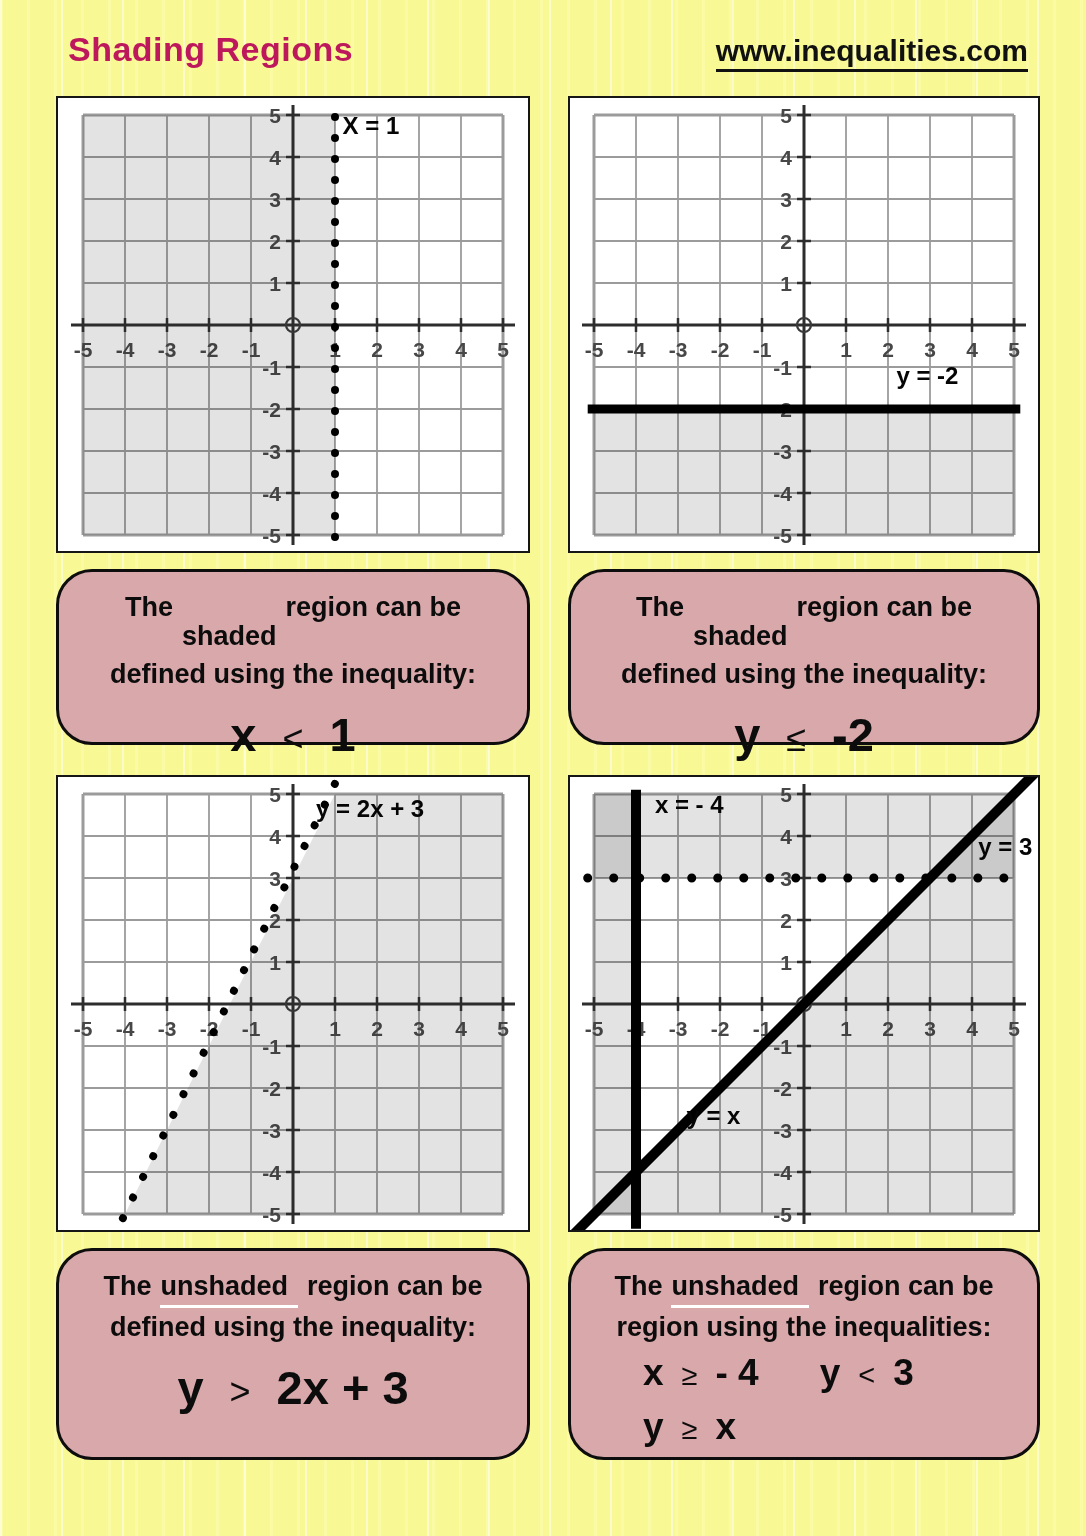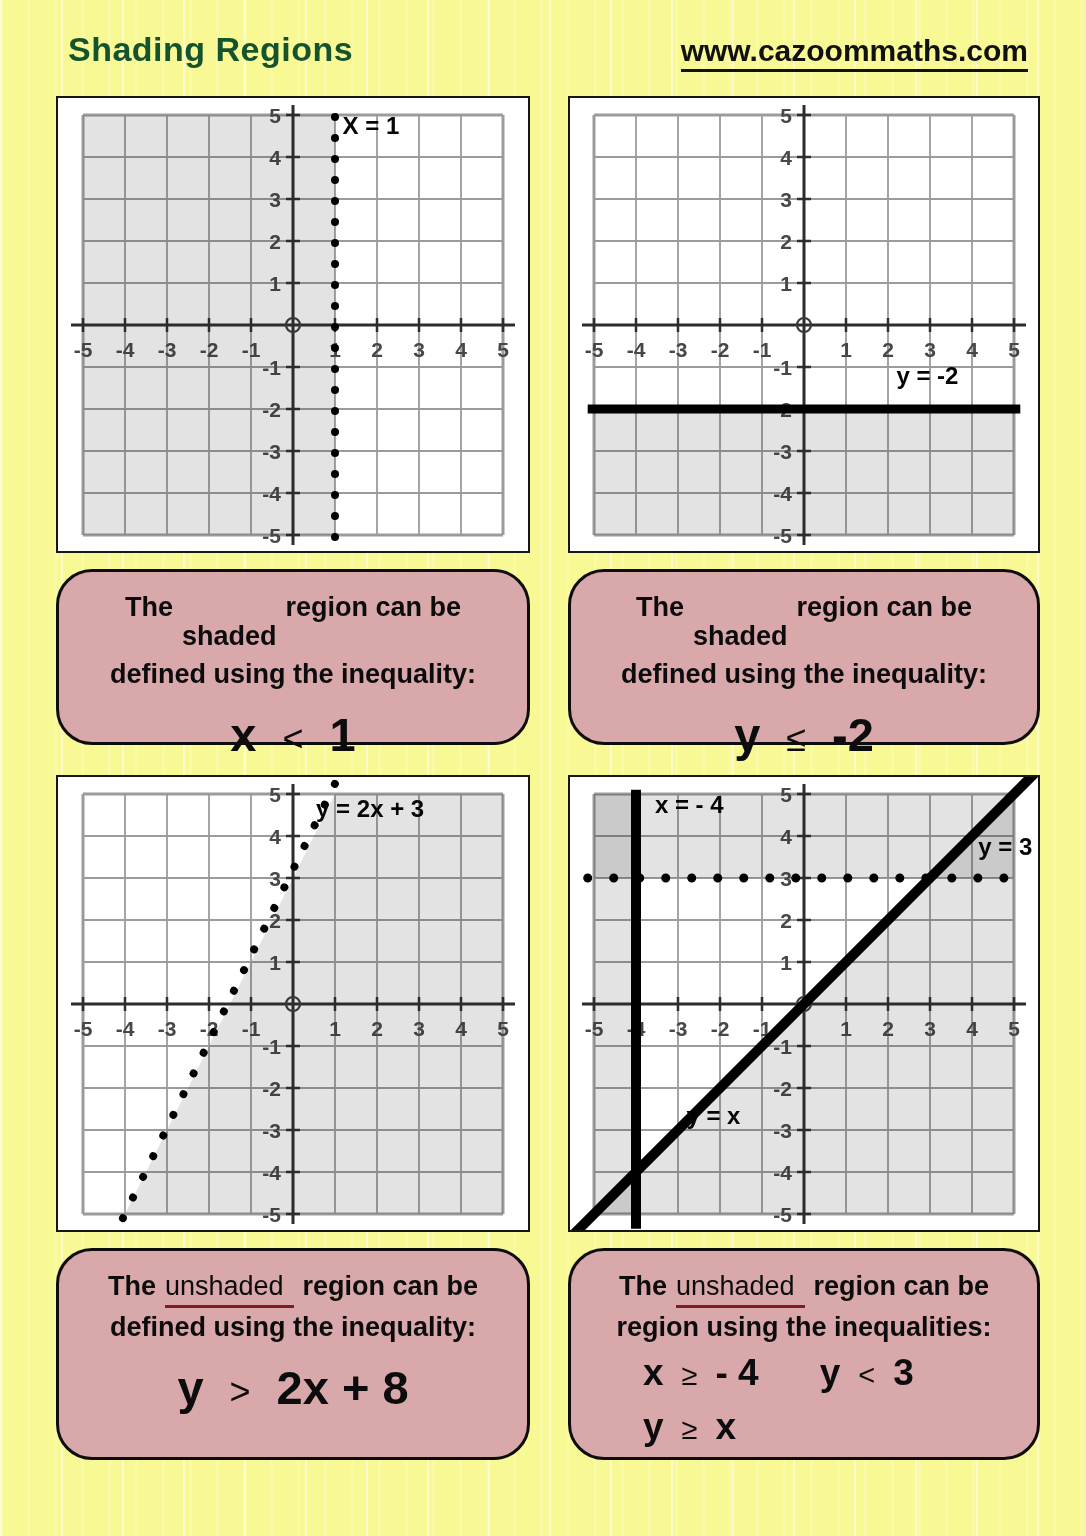--- a/index.html
+++ b/index.html
@@ -7,56 +7,56 @@
     width:1086px;height:1536px;
     background-color:#f8f894;
     background-image:
       repeating-linear-gradient(90deg, rgba(255,255,255,0.5) 0 2px, rgba(255,255,255,0) 2px 61px),
       repeating-linear-gradient(90deg, #fbfba6 0 3px, rgba(0,0,0,0) 3px 27px);
     font-family:"Liberation Sans", sans-serif;
     box-sizing:border-box;
   }
   .sheet{padding:30px 46px 0 56px;}
   header{display:flex;justify-content:space-between;align-items:baseline;padding:0 12px 0 12px;margin-bottom:24px;}
-  .title{font-size:34px;font-weight:800;color:#14532d;letter-spacing:0.5px;margin:0;}
+  .title{font-size:34px;font-weight:800;color:#be185d;letter-spacing:0.5px;margin:0;}
   .url{font-size:30px;font-weight:800;color:#111;border-bottom:3px solid #111;padding-bottom:1px;}
   .grid{display:grid;grid-template-columns:474px 472px;column-gap:38px;row-gap:16px;}
   .panel{
     height:457px;background:#fff;border:2px solid #161616;
     display:flex;align-items:center;justify-content:center;overflow:hidden;
     box-sizing:border-box;
   }
   .mt{margin-top:14px;}
   svg{overflow:visible;}
   .tick{font:700 21px "Liberation Sans", sans-serif;fill:#474747;}
   .eq{font:700 24px "Liberation Sans", sans-serif;fill:#050505;}
   .caption{
     background:#d9a8ab;border:3px solid #0d0d0d;border-radius:36px;
     text-align:right;box-sizing:border-box;padding-top:16px;color:#0c0c0c;
   }
   .cap-r1{height:176px;}
   .cap-r2{height:212px;}
   .cap-line{display:flex;justify-content:center;gap:9px;font-size:27px;font-weight:700;line-height:38px;}
   .cap-word{font-weight:800;margin-top:29px;}
-  .cap-underline{font-weight:400;border-bottom:3px solid #7f1d1d;padding-right:10px;}
+  .cap-underline{font-weight:700;border-bottom:3px solid #ffffff;padding-right:10px;}
   .ineq-center{display:flex;justify-content:center;align-items:baseline;margin-top:14px;}
   .ineq-grid{display:grid;grid-template-columns:46% 54%;justify-items:start;padding:4px 10px 0 72px;row-gap:12px;margin-top:2px;}
   .ineq{display:flex;align-items:baseline;}
   .lg .big{font-size:47px;font-weight:700;}
   .lg .op{font-size:36px;font-weight:400;margin:0 26px;}
   .sm .big{font-size:37px;font-weight:700;}
   .sm .op{font-size:29px;font-weight:400;margin:0 18px;}
 </style>
 </head>
 <body>
 
 <div class="sheet">
   <header>
     <h1 class="title">Shading Regions</h1>
-    <span class="url">www.cazoommaths.com</span>
+    <span class="url">www.inequalities.com</span>
   </header>
 
   <main class="grid">
 
     <section class="panel">
       <svg width="460" height="452">
           <line x1="20" y1="16" x2="20" y2="436" stroke="#9b9b9b" stroke-width="3"></line>
           <line x1="20" y1="436" x2="440" y2="436" stroke="#9b9b9b" stroke-width="3"></line>
           <line x1="62" y1="16" x2="62" y2="436" stroke="#9b9b9b" stroke-width="1.8"></line>
           <line x1="20" y1="394" x2="440" y2="394" stroke="#9b9b9b" stroke-width="1.8"></line>
@@ -388,21 +388,21 @@
       <div class="cap-line">
         <span>The</span>
         <span class="cap-underline">unshaded</span>
         <span>region can be</span>
       </div>
       <div class="cap-line">defined using the inequality:</div>
       <div class="ineq-center">
           <div class="ineq">
             <span class="big">y</span>
             <span class="op">&gt;</span>
-            <span class="big">2x + 8</span>
+            <span class="big">2x + 3</span>
           </div>
         </div>
     </section>
 
     <section class="caption cap-r2 sm">
       <div class="cap-line">
         <span>The</span>
         <span class="cap-underline">unshaded</span>
         <span>region can be</span>
       </div>

